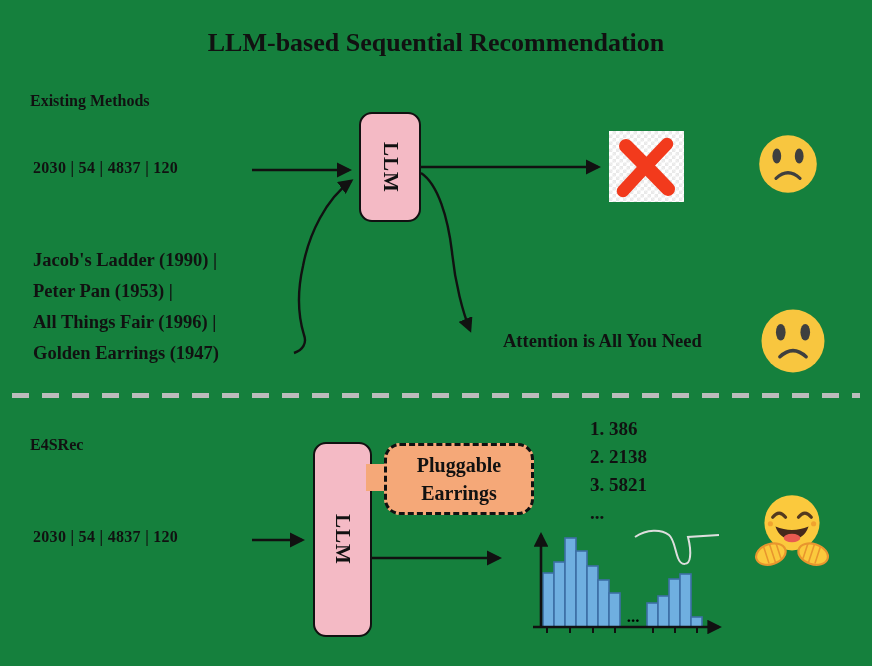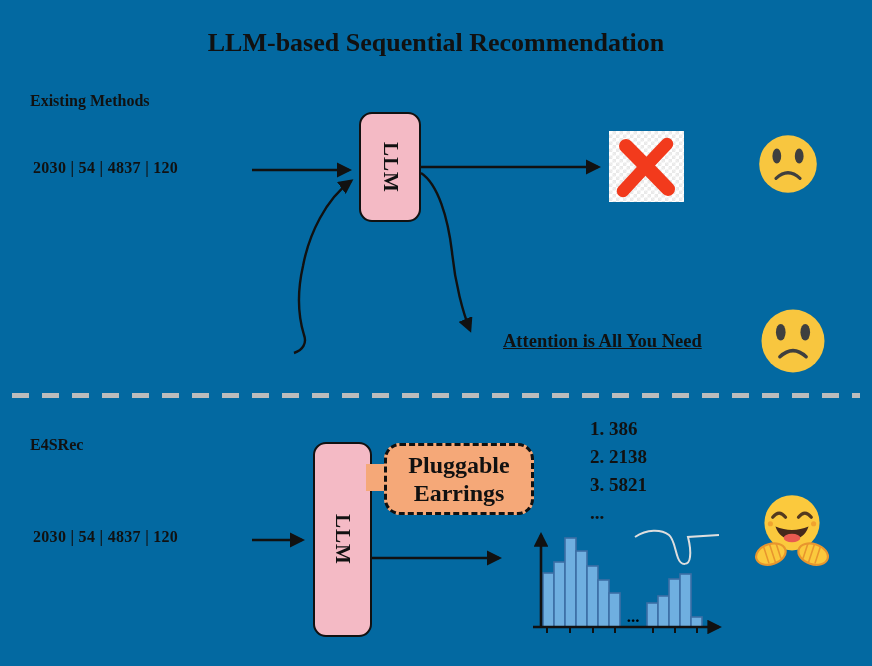--- a/index.html
+++ b/index.html
@@ -7,46 +7,46 @@
     --c-pluggable-box:#f5a878;
     --c-bar-fill:#6fafe0;
     --c-bar-stroke:#3d6fa5;
     --c-cross:#f23a1c;
     --c-emoji-yellow:#f8c63f;
     --c-divider:#bcbcbc;
     --c-ink:#111111;
   }
   html,body{margin:0;padding:0;background:#ffffff;}
   #figure{
-    position:relative;width:872px;height:666px;background:#0369a1;
+    position:relative;width:872px;height:666px;background:#15803d;
     font-family:"Liberation Serif","DejaVu Serif",serif;color:var(--c-ink);
     overflow:hidden;
   }
   .abs{position:absolute;}
   #title{left:0;right:0;top:28px;text-align:center;font-size:26px;font-weight:bold;z-index:3;}
   .section-heading{font-size:16px;font-weight:bold;z-index:3;}
   #heading-existing{left:30px;top:92px;}
   #heading-e4srec{left:30px;top:436px;}
   .id-seq{font-size:16px;font-weight:bold;letter-spacing:.3px;z-index:3;}
   #id-seq-top{left:33px;top:159px;}
   #id-seq-bottom{left:33px;top:528px;}
   #movie-list{left:33px;top:245px;font-size:18.5px;font-weight:bold;line-height:31px;z-index:3;}
-  #attention-text{left:503px;top:331px;font-size:18.5px;font-weight:bold;z-index:3;text-decoration:underline;}
+  #attention-text{left:503px;top:331px;font-size:18.5px;font-weight:bold;z-index:3;}
   .llm-box{
     background:var(--c-llm-box);border:2.5px solid var(--c-ink);border-radius:13px;
     display:flex;align-items:center;justify-content:center;z-index:2;
   }
   #llm-box-top{left:359px;top:112px;width:58px;height:106px;}
   #llm-box-bottom{left:313px;top:442px;width:55px;height:191px;}
   .llm-label{transform:rotate(90deg);font-size:21px;font-weight:bold;letter-spacing:1px;}
   #plug-connector{left:366px;top:464px;width:20px;height:27px;background:var(--c-pluggable-box);z-index:2;}
   #pluggable-box{
     left:384px;top:443px;width:150px;height:72px;background:var(--c-pluggable-box);
     border:3.5px dashed var(--c-ink);border-radius:16px;display:flex;flex-direction:column;
-    align-items:center;justify-content:center;font-size:24px;font-weight:bold;line-height:28px;
+    align-items:center;justify-content:center;font-size:20px;font-weight:bold;line-height:28px;
     z-index:2;box-sizing:border-box;
   }
   #ranked-list{left:570px;top:415px;font-size:19px;font-weight:bold;line-height:28px;z-index:3;margin-left:20px;}
   #cross-pad{
     left:609px;top:131px;width:75px;height:71px;z-index:2;
     background:
       linear-gradient(45deg,#e9e9e9 25%,transparent 25%,transparent 75%,#e9e9e9 75%),
       linear-gradient(45deg,#e9e9e9 25%,transparent 25%,transparent 75%,#e9e9e9 75%),#ffffff;
     background-size:7px 7px;background-position:0 0,3.5px 3.5px;
   }
@@ -77,20 +77,26 @@
     <path d="M 294,353 C 303,350 307,343 304,335 C 297,312 298,288 303,266 C 309,234 326,199 351,181" stroke="#111" stroke-width="2.4" fill="none" marker-end="url(#ah)"></path>
     <path d="M 421,173 C 438,184 448,218 452,252 C 455,283 463,313 470,330" stroke="#111" stroke-width="2.4" fill="none" marker-end="url(#ah)"></path>
     <path d="M 252,540 H 302" stroke="#111" stroke-width="2.5" fill="none" marker-end="url(#ah)"></path>
     <path d="M 369,558 H 499" stroke="#111" stroke-width="2.5" fill="none" marker-end="url(#ah)"></path>
   </svg>
 
   <div id="title" class="abs">LLM-based Sequential Recommendation</div>
   <div id="heading-existing" class="abs section-heading">Existing Methods</div>
 
   <div id="id-seq-top" class="abs id-seq">2030 | 54 | 4837 | 120</div>
+  <div id="movie-list" class="abs">
+    <div>Jacob's Ladder (1990) |</div>
+    <div>Peter Pan (1953) |</div>
+    <div>All Things Fair (1996) |</div>
+    <div>Golden Earrings (1947)</div>
+  </div>
 
   <div id="llm-box-top" class="abs llm-box">
     <span class="llm-label">LLM</span>
   </div>
 
   <div id="cross-pad" class="abs">
     <svg width="75" height="71" viewBox="0 0 75 71">
       <path d="M17,15 Q35,33 59,58" stroke="#f23a1c" stroke-width="14" fill="none" stroke-linecap="round"></path>
       <path d="M58,13 Q37,35 14,60" stroke="#f23a1c" stroke-width="12.5" fill="none" stroke-linecap="round"></path>
     </svg>

